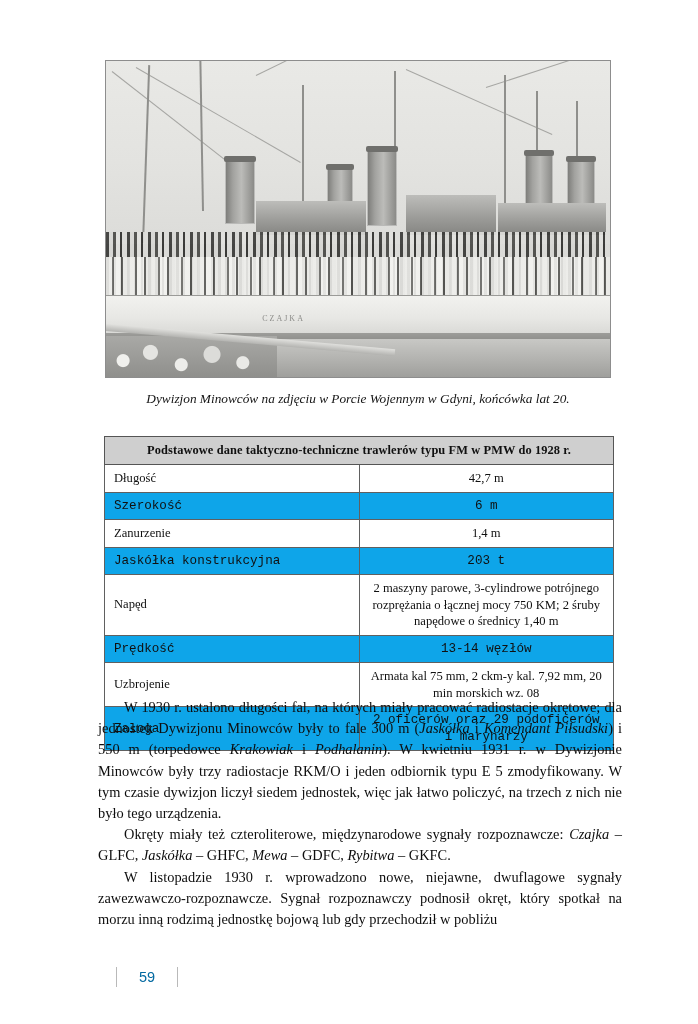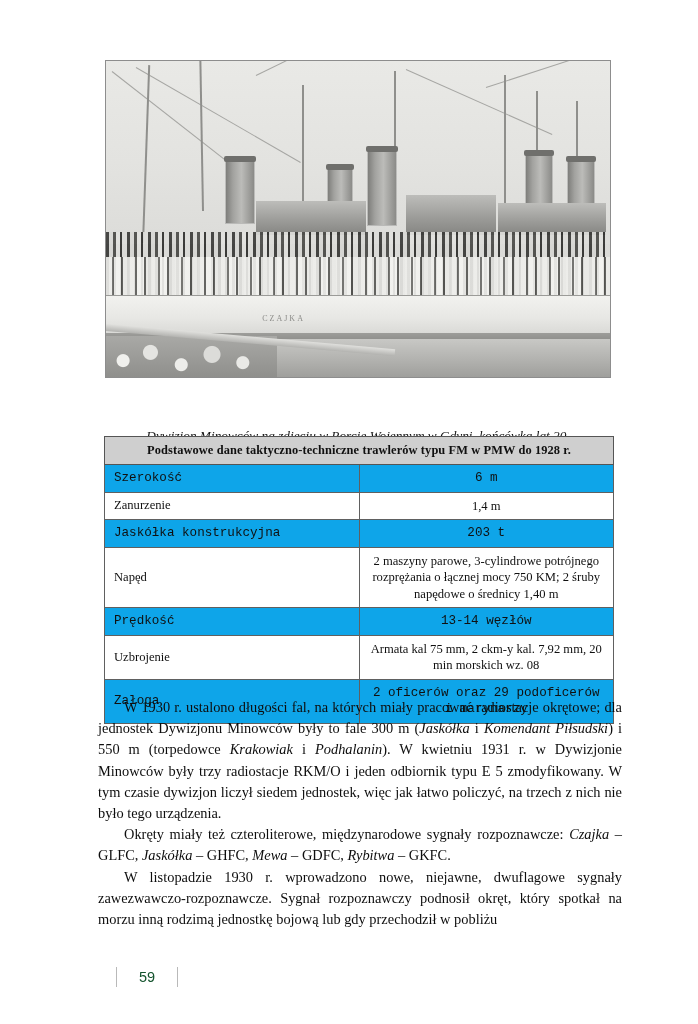--- a/index.html
+++ b/index.html
@@ -170,21 +170,20 @@
   .caption {
     position: absolute;
     left: 105px;
     top: 390px;
     width: 506px;
     text-align: center;
     font-style: italic;
     font-size: 13.3px;
     line-height: 17px;
     color: #141414;
-    margin-top: 37px;
   }
 
   
   .table-wrap {
     position: absolute;
     left: 104px;
     top: 436px;
     width: 510px;
   }
   table.specs {
@@ -260,21 +259,21 @@
   }
   .footer-rule {
     width: 1px;
     height: 20px;
     background: #b9b9b9;
     margin: 0 18px;
     flex: 0 0 auto;
   }
   .footer-pageno {
     font-size: 14.5px;
-    color: #14532d;
+    color: #0369a1;
     min-width: 24px;
     text-align: center;
     flex: 0 0 auto;
   }
   .footer-rule.last {
     margin-right: 0;
     margin-left: 18px;
   }
 </style>
 </head>
@@ -337,20 +336,24 @@
   <div class="caption">Dywizjon Minowców na zdjęciu w Porcie Wojennym w Gdyni, końcówka lat 20.</div>
 
   <div class="table-wrap">
     <table class="specs">
       <thead>
         <tr>
           <th colspan="2">Podstawowe dane taktyczno-techniczne trawlerów typu FM w PMW do 1928 r.</th>
         </tr>
       </thead>
       <tbody>
+        <tr class="plain">
+          <td class="key">Długość</td>
+          <td class="val">42,7 m</td>
+        </tr>
         <tr class="shaded">
           <td class="key">Szerokość</td>
           <td class="val">6 m</td>
         </tr>
         <tr class="plain">
           <td class="key">Zanurzenie</td>
           <td class="val">1,4 m</td>
         </tr>
         <tr class="shaded">
           <td class="key">Jaskółka konstrukcyjna</td>

